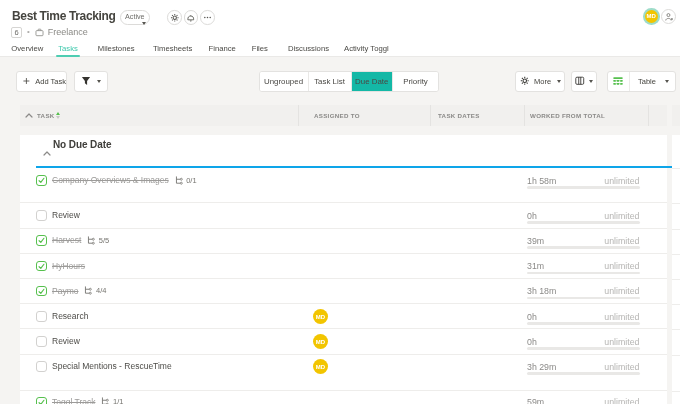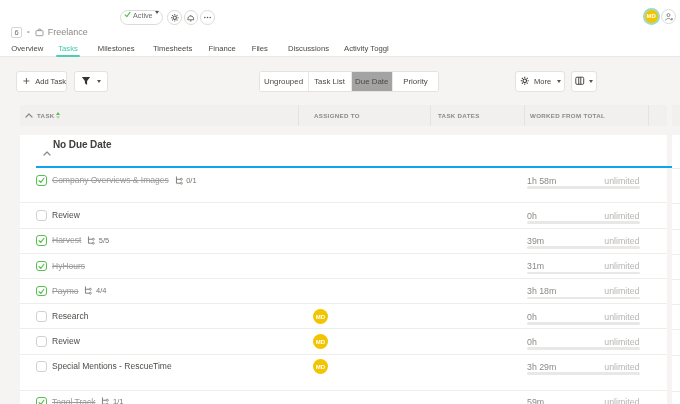--- a/index.html
+++ b/index.html
@@ -3,21 +3,21 @@
 <meta charset="utf-8">
 <style>
   * { margin:0; padding:0; box-sizing:border-box; }
   html,body { width:680px; height:404px; overflow:hidden; }
   body { font-family:"Liberation Sans", sans-serif; background:#f5f4f2; position:relative; }
   .app { position:absolute; inset:0; width:680px; height:404px; }
 
   
   .top { position:absolute; left:0; top:0; width:680px; height:57px; background:#ffffff; border-bottom:1px solid #eae9e7; }
   .page-title { position:absolute; left:12px; top:9px; font-size:12px; font-weight:700; color:#45443f; letter-spacing:-0.35px; }
-  .status-pill { position:absolute; left:120px; top:10px; height:14.5px; border:1px solid #dcdbd9; border-radius:8px; background:#fff; display:flex; align-items:flex-start; padding:0 3px; gap:1px; }
+  .status-pill { position:absolute; left:120px; top:10px; height:14.5px; border:1px solid #dcdbd9; border-radius:8px; background:#fff; display:flex; align-items:flex-end; padding:0 3px; gap:1px;flex-direction:column; }
   .status-pill .lbl { font-size:7.2px; color:#6d6c68; padding:0 1px; }
   .caret { width:0; height:0; border-left:2.8px solid transparent; border-right:2.8px solid transparent; border-top:3.2px solid #55544f; display:inline-block; }
   .circle-btn { position:absolute; top:10px; width:14.5px; height:14.5px; border:1px solid #dcdbd9; border-radius:50%; background:#fff; display:flex; align-items:center; justify-content:center; }
   .meta-row { position:absolute; left:11px; top:26.5px; height:11px; display:flex; align-items:center; gap:5px; }
   .count-badge { width:11px; height:11px; border:1px solid #d6d5d3; border-radius:2px; font-size:7.5px; color:#6d6c68; display:flex; align-items:center; justify-content:center; background:#fff; }
   .dot-sep { color:#aeadab; font-size:8px; line-height:1; }
   .meta-client { font-size:9px; color:#8b8a86; display:flex; align-items:center; gap:4px; }
 
   .avatar-ring { position:absolute; left:643px; top:8px; width:16.5px; height:16.5px; border-radius:50%; background:#9edcc9; display:flex; align-items:center; justify-content:center; }
   .avatar { width:13.5px; height:13.5px; border-radius:50%; background:#f2c500; color:#fff; font-size:6px; font-weight:700; display:flex; align-items:center; justify-content:center; letter-spacing:0.2px; }
@@ -28,21 +28,21 @@
   .tab.active { color:#3fc9ad; }
   .tab .underline { position:absolute; left:-2.2px; right:-2.2px; top:10.5px; height:2px; background:#4ecdb2; border-radius:1px; }
 
   
   .btn { position:absolute; top:70.5px; background:#fff; border:1px solid #e3e2e0; border-radius:3px; height:21px; display:flex; align-items:center; color:#45443f; font-size:7.5px; white-space:nowrap; }
   #addTaskBtn { left:15.5px; width:51.5px; padding:0 0 0 6.5px; gap:5.5px; }
   #filterBtn { left:74px; width:34px; justify-content:center; gap:6px; }
   .seg-group { position:absolute; top:70.5px; left:258.5px; height:21px; display:flex; border:1px solid #e3e2e0; border-radius:3px; background:#fff; overflow:hidden; }
   .seg { font-size:7.9px; color:#4a4945; display:flex; align-items:center; justify-content:center; border-right:1px solid #e9e8e6; background:#fff; }
   .seg:last-child { border-right:none; }
-  .seg.active { background:#a3a3a3; }
+  .seg.active { background:#14b8a6; }
   #moreBtn { left:514.5px; width:50px; padding:0 0 0 4.5px; gap:4.5px;text-align:center; }
   #moreBtn .caret { margin-left:1px; }
   #columnsBtn { left:571px; width:26px; justify-content:center; gap:4px; }
   .table-group { position:absolute; top:70.5px; left:607px; height:21px; display:flex; border:1px solid #e3e2e0; border-radius:3px; background:#fff; }
   .table-group .icon-seg { width:21.5px; display:flex; align-items:center; justify-content:center; border-right:1px solid #ecebe9; }
   .table-group .dd-seg { display:flex; align-items:center; padding:0 6px 0 8.5px; gap:9px; font-size:7.5px; color:#45443f; }
 
   
   .thead { position:absolute; left:20px; top:105px; width:647px; height:21px; background:#f1f0ee; }
   .th { position:absolute; top:7px; font-size:6.2px; font-weight:700; color:#8b8a88; letter-spacing:0.3px; }
@@ -74,20 +74,21 @@
   .sliver .sep { position:absolute; left:0; width:8px; height:1px; background:#eeedeb; }
 
   svg { display:block; }
 </style>
 </head>
 <body>
 
 <div class="app">
 
   <div class="top">
+    <div class="page-title">Best Time Tracking</div>
     <div class="status-pill">
       <svg width="7" height="7" viewBox="0 0 10 10">
           <path d="M1.5 5.6 L4 8 L8.5 1.8" fill="none" stroke="#5bc44f" stroke-width="1.8" stroke-linecap="round" stroke-linejoin="round"></path>
         </svg>
       <span class="lbl">Active</span>
       <span class="caret"></span>
     </div>
     <div class="circle-btn" style="left:167px">
       <svg width="9.5" height="9.5" viewBox="0 0 12 12">
         <g stroke="#55544f" stroke-width="1.3" fill="none">
@@ -176,20 +177,39 @@
   </div>
 
   <div class="btn" id="columnsBtn">
     <svg width="9.5" height="9.5" viewBox="0 0 12 12">
       <rect x="1" y="1.5" width="10" height="9" rx="1.5" fill="none" stroke="#34332f" stroke-width="1.1"></rect>
       <path d="M4.7 1.5 V10.5 M7.3 1.5 V10.5" stroke="#34332f" stroke-width="1.1"></path>
     </svg>
     <span class="caret"></span>
   </div>
 
+  <div class="table-group">
+    <div class="icon-seg">
+      <svg width="10" height="8" viewBox="0 0 12 9">
+        <rect x="0.5" y="0" width="11" height="2.1" rx="0.4" fill="#56c04d"></rect>
+        <g fill="#56c04d">
+          <rect x="0.5" y="3.4" width="2.9" height="2.1" rx="0.3"></rect>
+            <rect x="4.5" y="3.4" width="2.9" height="2.1" rx="0.3"></rect>
+            <rect x="8.6" y="3.4" width="2.9" height="2.1" rx="0.3"></rect>
+          <rect x="0.5" y="6.8" width="2.9" height="2.1" rx="0.3"></rect>
+            <rect x="4.5" y="6.8" width="2.9" height="2.1" rx="0.3"></rect>
+            <rect x="8.6" y="6.8" width="2.9" height="2.1" rx="0.3"></rect>
+        </g>
+      </svg>
+    </div>
+    <div class="dd-seg">
+      <span>Table</span>
+      <span class="caret"></span>
+    </div>
+  </div>
 
   <div class="thead">
     <svg style="position:absolute;left:5px;top:8px" width="8" height="5" viewBox="0 0 8 5">
         <path d="M1 4 L4 1 L7 4" fill="none" stroke="#8b8a88" stroke-width="1.2" stroke-linecap="round" stroke-linejoin="round"></path>
       </svg>
     <span class="th" style="left:17px"><span>TASK</span></span>
     <span class="sortwrap" style="left:36px;top:7px">
         <span class="tri-up"></span>
         <span class="tri-down"></span>
       </span>

